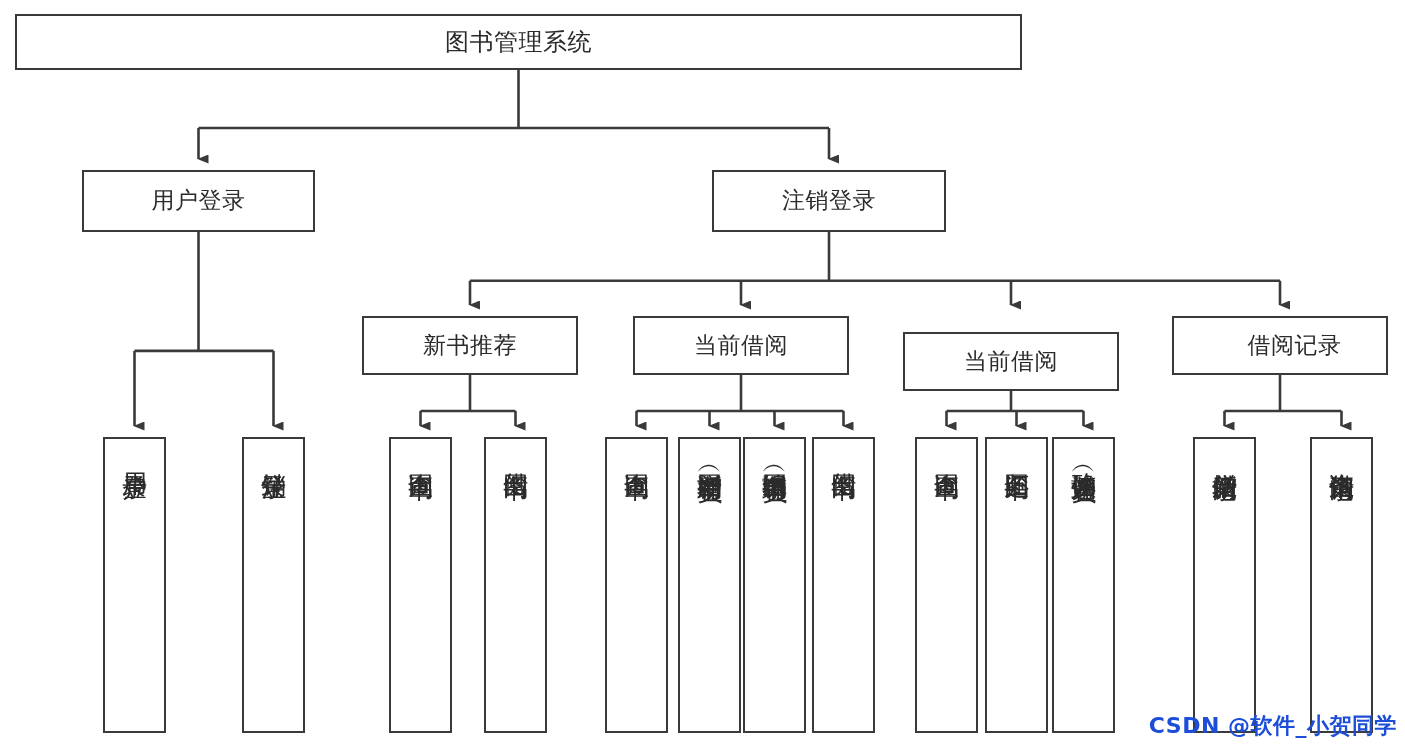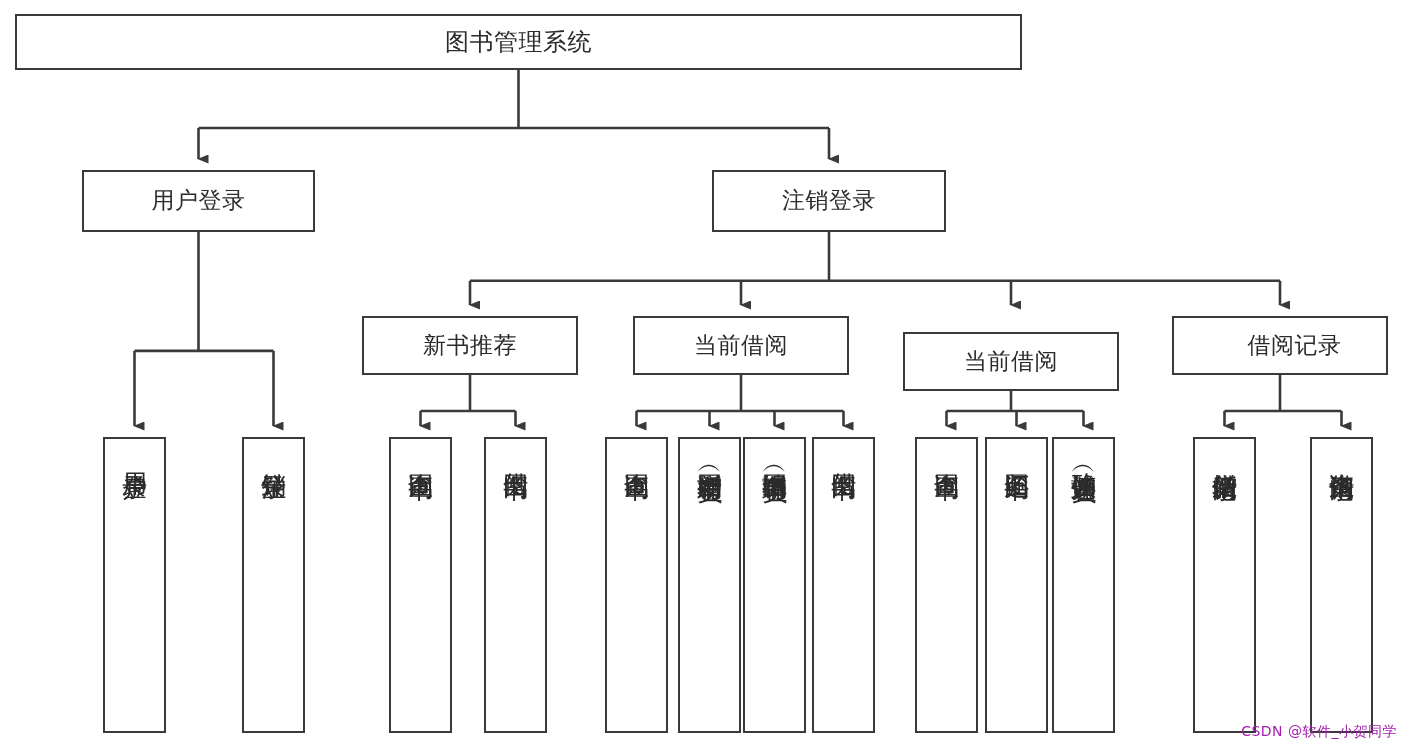--- a/index.html
+++ b/index.html
@@ -58,25 +58,26 @@
     text-orientation: upright;
     font-size: 25px;
     line-height: 1.02;
     letter-spacing: 1px;
     white-space: nowrap;
   }
   #watermark {
     position: absolute;
     right: 8px;
     bottom: 6px;
-    font-size: 14px;
-    color: #a21caf;
+    font-size: 22px;
+    color: #1d4ed8;
     letter-spacing: 0.5px;
     z-index: 5;
     white-space: nowrap;
+    font-weight: bold;
   }
 </style>
 </head>
 <body>
 
 <div id="diagram-root">
 
   <svg id="edges-svg" viewBox="0 0 1405 747">
     <defs>
       <marker id="arrowhead" markerWidth="9" markerHeight="11" refX="4.5" refY="10" orient="auto" markerUnits="userSpaceOnUse">

